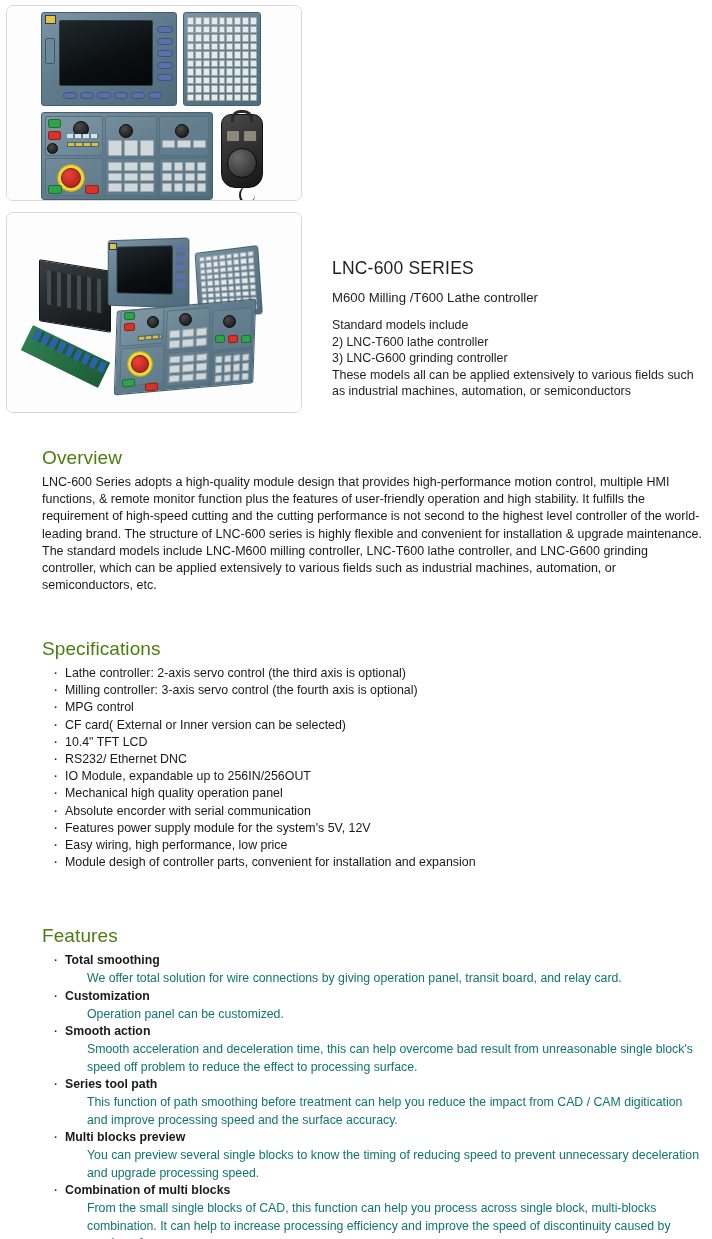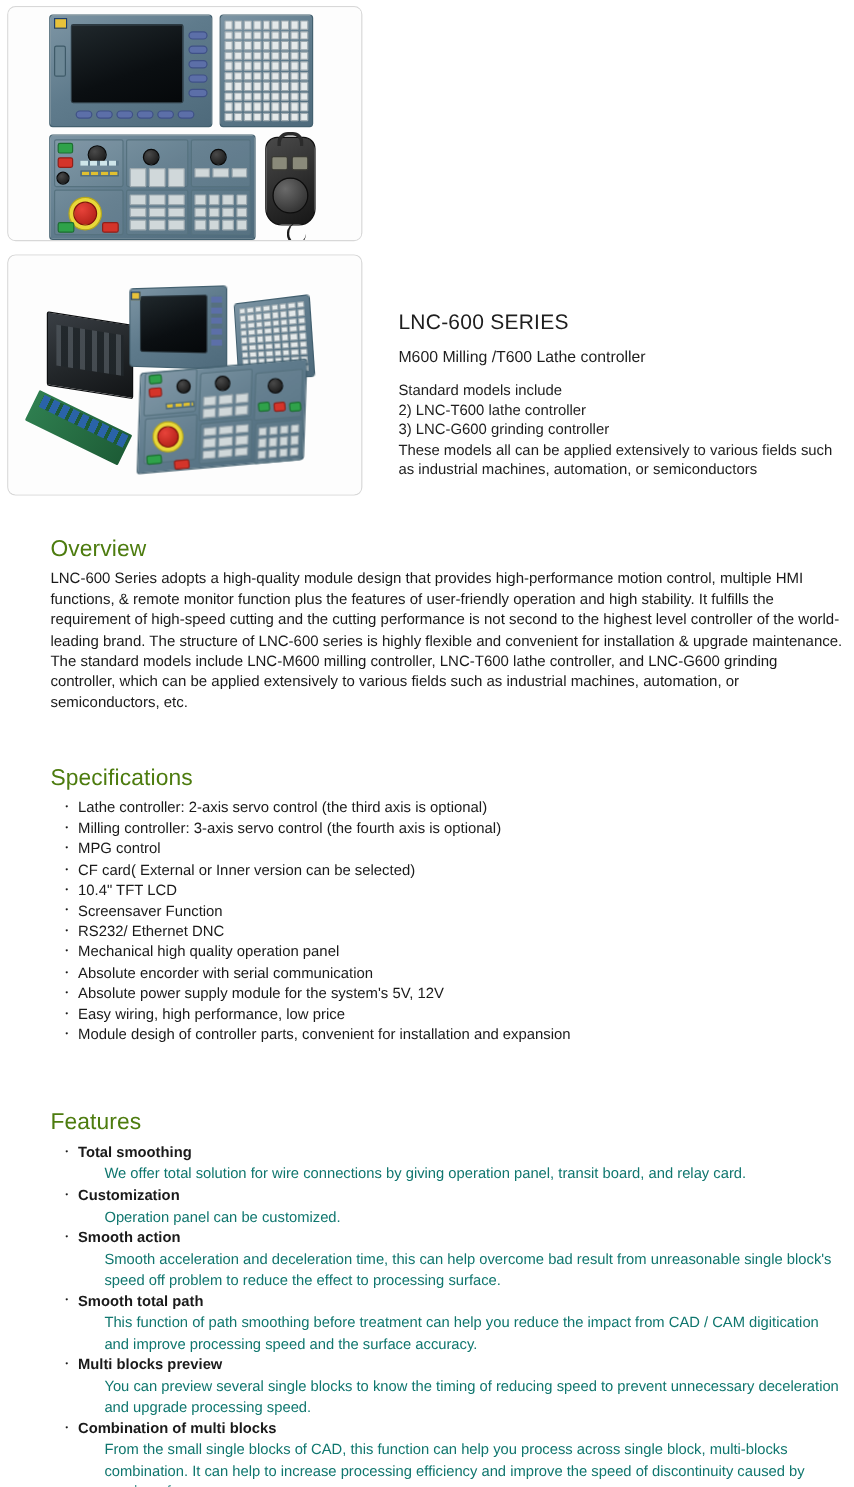--- a/index.html
+++ b/index.html
@@ -499,25 +499,25 @@
 </div>
 
 <div class="section" id="sec-specs">
   <h2 class="sec-title">Specifications</h2>
   <ul class="dotlist">
     <li>Lathe controller: 2-axis servo control (the third axis is optional)</li>
     <li>Milling controller: 3-axis servo control (the fourth axis is optional)</li>
     <li>MPG control</li>
     <li>CF card( External or Inner version can be selected)</li>
     <li>10.4" TFT LCD</li>
-    <li>Screensaver Function</li>
     <li>RS232/ Ethernet DNC</li>
+    <li>IO Module, expandable up to 256IN/256OUT</li>
     <li>Mechanical high quality operation panel</li>
     <li>Absolute encorder with serial communication</li>
-    <li>Absolute power supply module for the system's 5V, 12V</li>
+    <li>Features power supply module for the system's 5V, 12V</li>
     <li>Easy wiring, high performance, low price</li>
     <li>Module desigh of controller parts, convenient for installation and expansion</li>
   </ul>
 </div>
 
 <div class="section" id="sec-features">
   <h2 class="sec-title">Features</h2>
   <ul class="dotlist">
     <li>
       <span class="feat-title">Total smoothing</span>
@@ -525,21 +525,21 @@
     </li>
     <li>
       <span class="feat-title">Customization</span>
       <div class="feat-desc">Operation panel can be customized.</div>
     </li>
     <li>
       <span class="feat-title">Smooth action</span>
       <div class="feat-desc">Smooth acceleration and deceleration time, this can help overcome bad result from unreasonable single block's speed off problem to reduce the effect to processing surface.</div>
     </li>
     <li>
-      <span class="feat-title">Smooth total path</span>
+      <span class="feat-title">Series tool path</span>
       <div class="feat-desc">This function of path smoothing before treatment can help you reduce the impact from CAD / CAM digitication and improve processing speed and the surface accuracy.</div>
     </li>
     <li>
       <span class="feat-title">Multi blocks preview</span>
       <div class="feat-desc">You can preview several single blocks to know the timing of reducing speed to prevent unnecessary deceleration and upgrade processing speed.</div>
     </li>
     <li>
       <span class="feat-title">Combination of multi blocks</span>
       <div class="feat-desc">From the small single blocks of CAD, this function can help you process across single block, multi-blocks combination. It can help to increase processing efficiency and improve the speed of discontinuity caused by rough surfaces.</div>
     </li>

